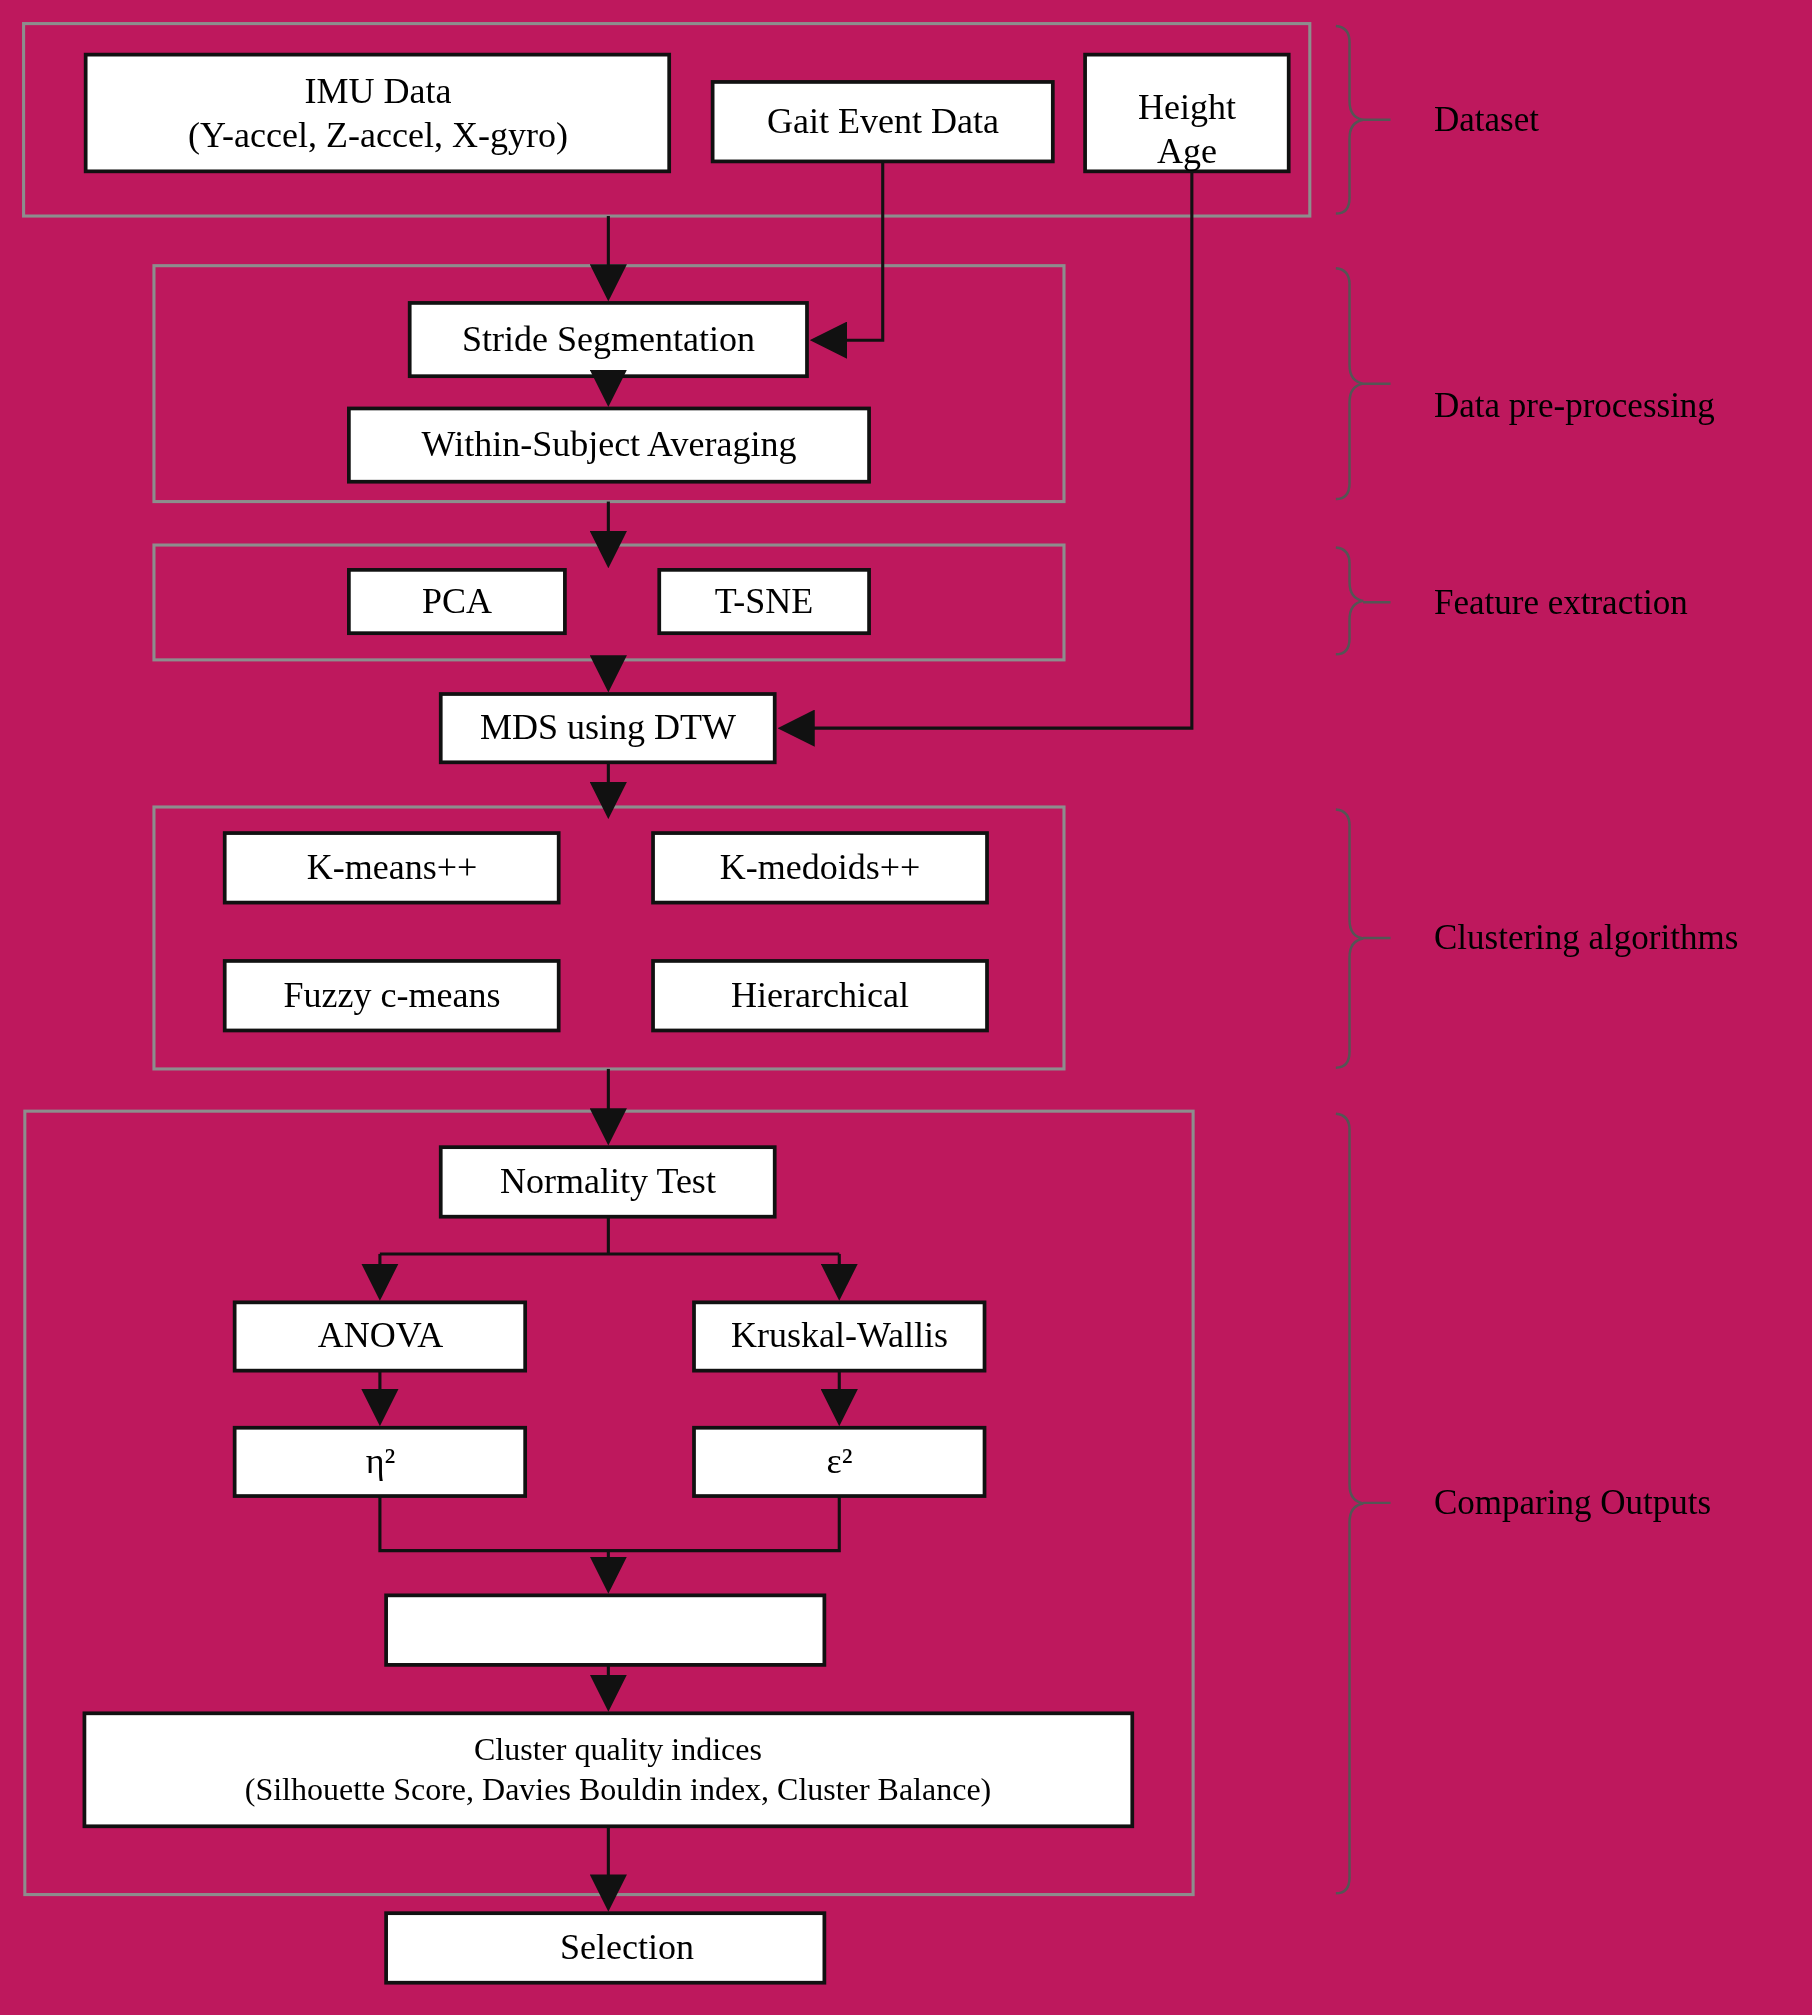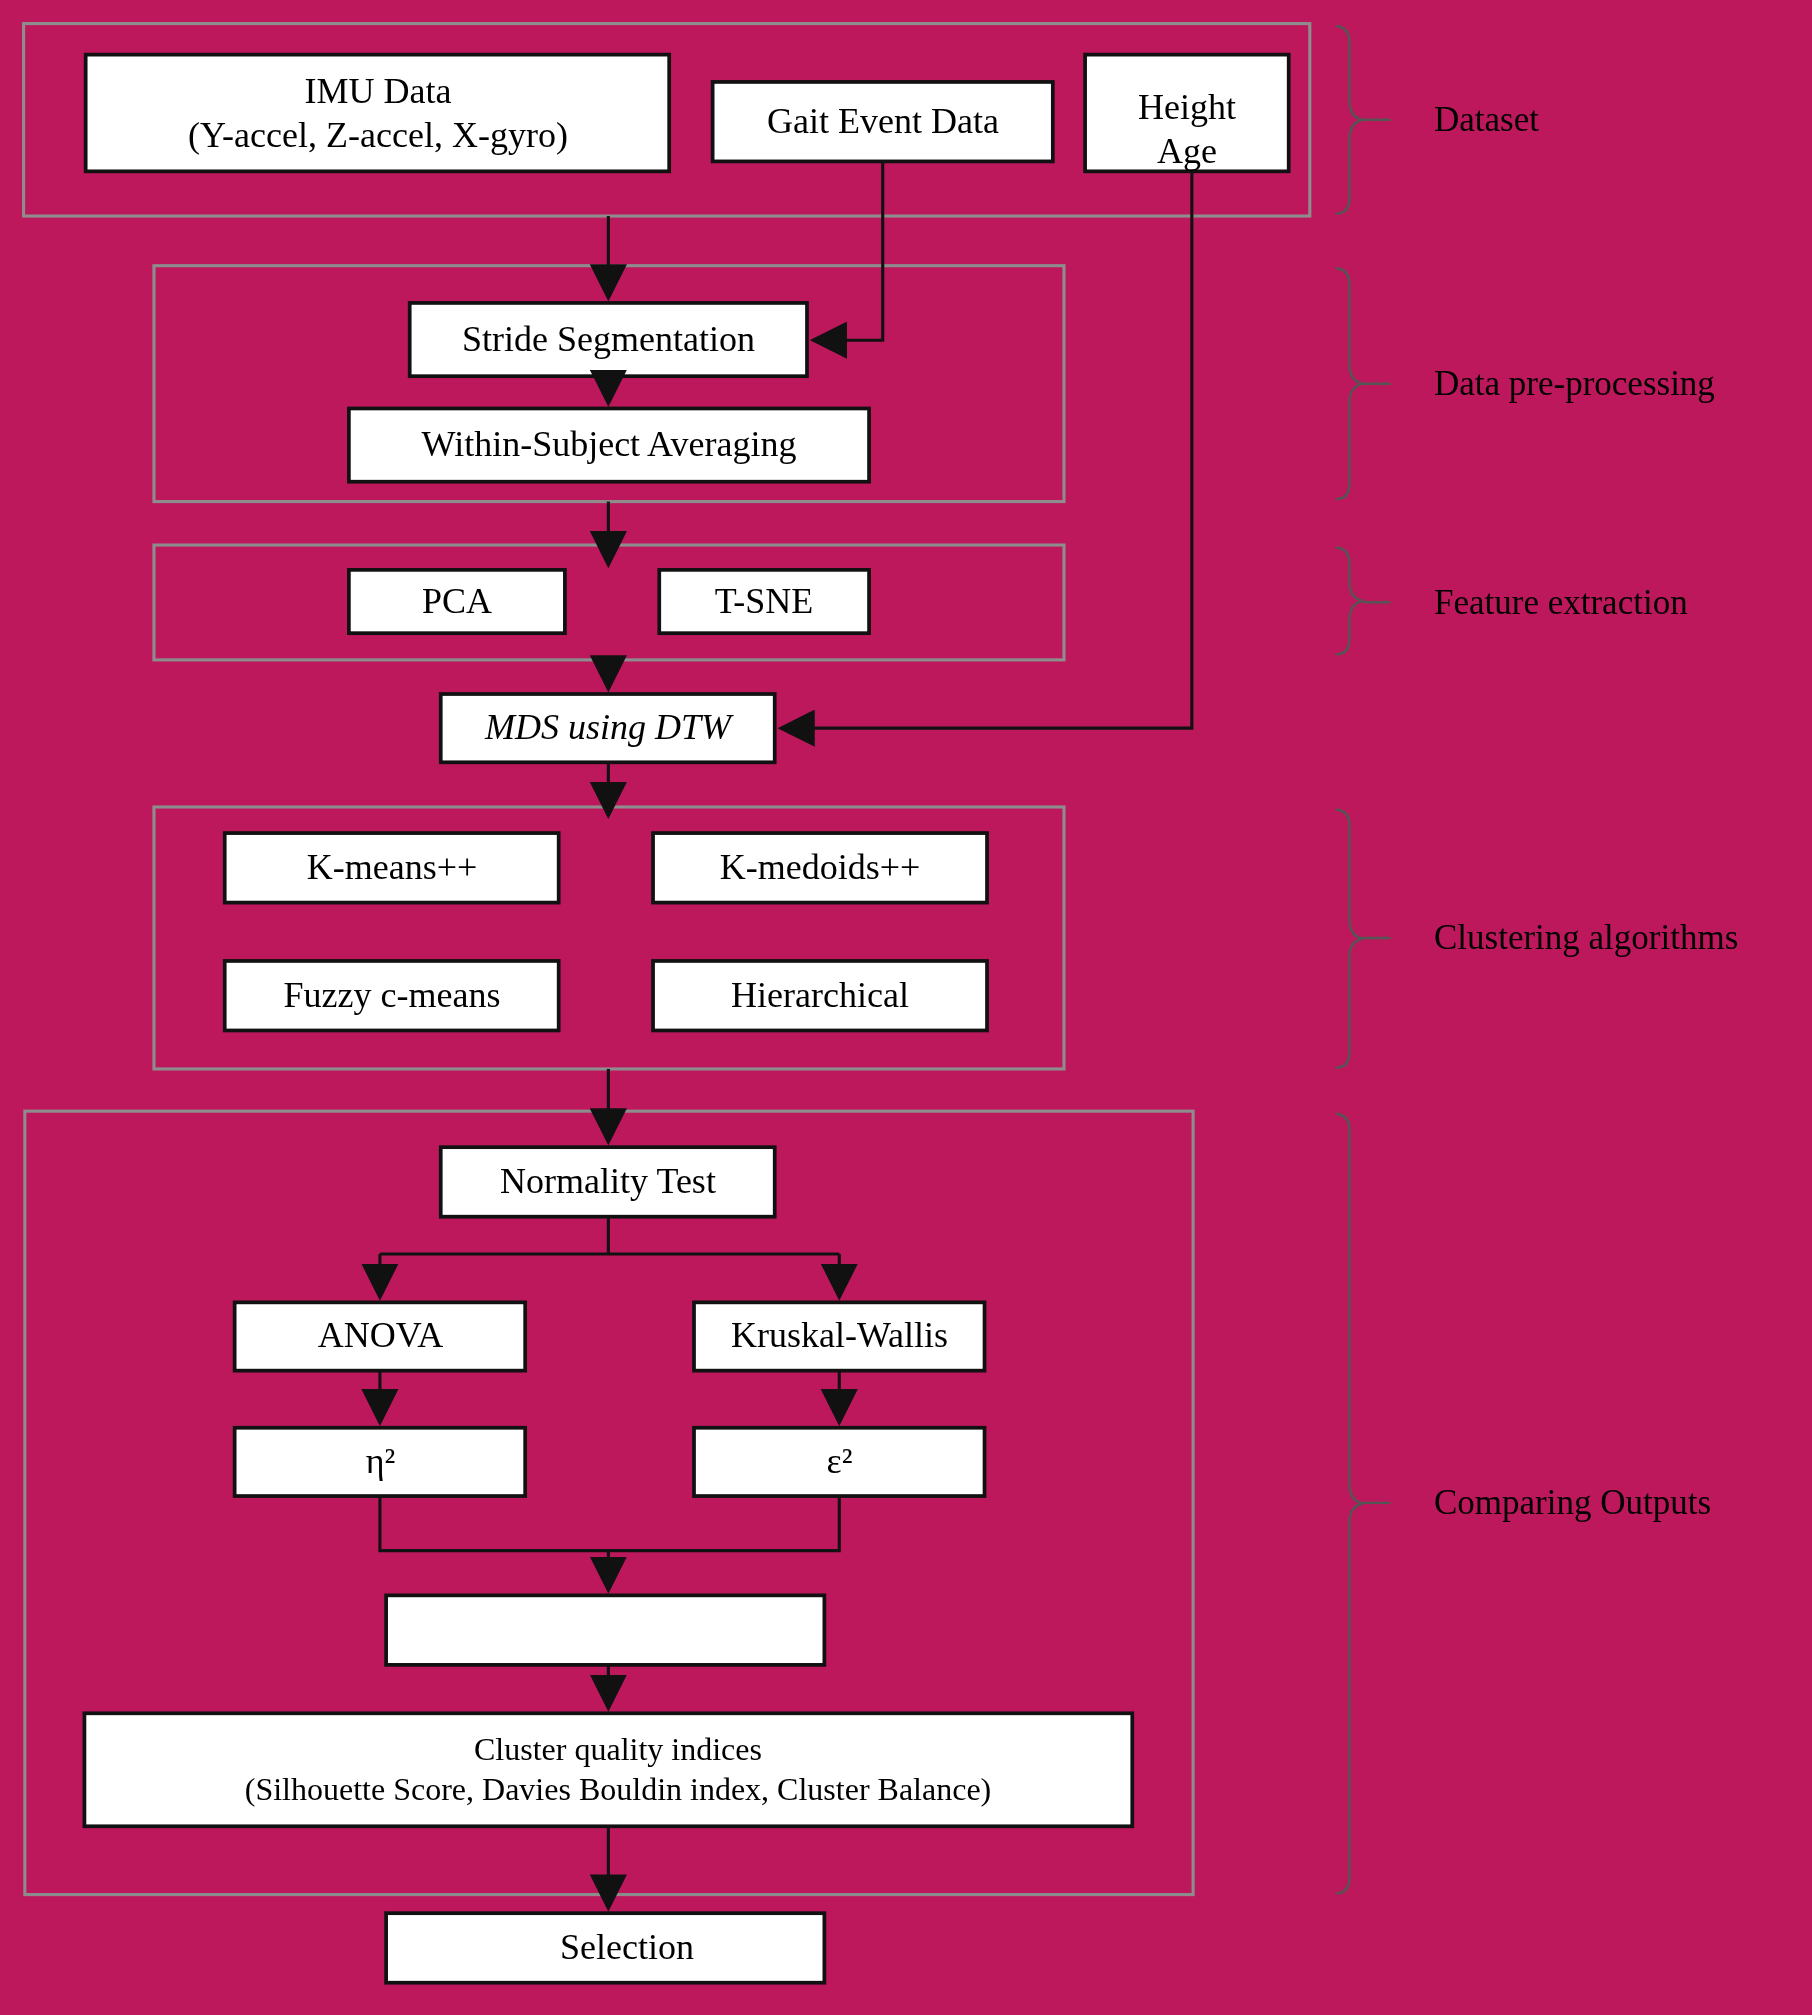--- a/index.html
+++ b/index.html
@@ -94,36 +94,36 @@
   <div class="lbl" style="left:713px;top:82px;width:340px;height:79px;font-size:36px;">Gait Event Data</div>
   <div class="lbl" style="left:1085px;top:71px;width:204px;height:117px;font-size:36px;">Height
 Age</div>
 
   <div class="lbl" style="left:410px;top:303px;width:397px;height:73px;font-size:36px;">Stride Segmentation</div>
   <div class="lbl" style="left:349px;top:408px;width:520px;height:73px;font-size:36px;">Within-Subject Averaging</div>
 
   <div class="lbl" style="left:349px;top:570px;width:216px;height:63px;font-size:36px;">PCA</div>
   <div class="lbl" style="left:659px;top:570px;width:210px;height:63px;font-size:36px;">T-SNE</div>
 
-  <div class="lbl" style="left:441px;top:694px;width:334px;height:68px;font-size:36px;font-style:italic;">MDS using DTW</div>
+  <div class="lbl" style="left:441px;top:694px;width:334px;height:68px;font-size:36px;">MDS using DTW</div>
 
   <div class="lbl" style="left:225px;top:833px;width:334px;height:70px;font-size:36px;">K-means++</div>
   <div class="lbl" style="left:653px;top:833px;width:334px;height:70px;font-size:36px;">K-medoids++</div>
   <div class="lbl" style="left:225px;top:961px;width:334px;height:70px;font-size:36px;">Fuzzy c-means</div>
   <div class="lbl" style="left:653px;top:961px;width:334px;height:70px;font-size:36px;">Hierarchical</div>
 
   <div class="lbl" style="left:441px;top:1147px;width:334px;height:70px;font-size:36px;">Normality Test</div>
   <div class="lbl" style="left:235px;top:1302px;width:291px;height:68px;font-size:36px;">ANOVA</div>
   <div class="lbl" style="left:694px;top:1302px;width:291px;height:68px;font-size:36px;">Kruskal-Wallis</div>
   <div class="lbl" style="left:235px;top:1428px;width:291px;height:68px;font-size:36px;">η²</div>
   <div class="lbl" style="left:694px;top:1428px;width:291px;height:68px;font-size:36px;">ε²</div>
   <div class="lbl" style="left:94px;top:1713px;width:1048px;height:113px;font-size:32px;">Cluster quality indices
 (Silhouette Score, Davies Bouldin index, Cluster Balance)</div>
   <div class="lbl" style="left:408px;top:1913px;width:438px;height:70px;font-size:36px;">Selection</div>
 
   <div class="sidelbl" style="left:1434px;top:99px;height:41px;text-align:right;">Dataset</div>
-  <div class="sidelbl" style="left:1434px;top:363px;height:41px;">Data pre-processing</div>
+  <div class="sidelbl" style="left:1434px;top:385px;height:41px;">Data pre-processing</div>
   <div class="sidelbl" style="left:1434px;top:582px;height:41px;">Feature extraction</div>
   <div class="sidelbl" style="left:1434px;top:917px;height:41px;">Clustering algorithms</div>
   <div class="sidelbl" style="left:1434px;top:1482px;height:41px;">Comparing Outputs</div>
 
 </div>
 
 
 </body></html>

